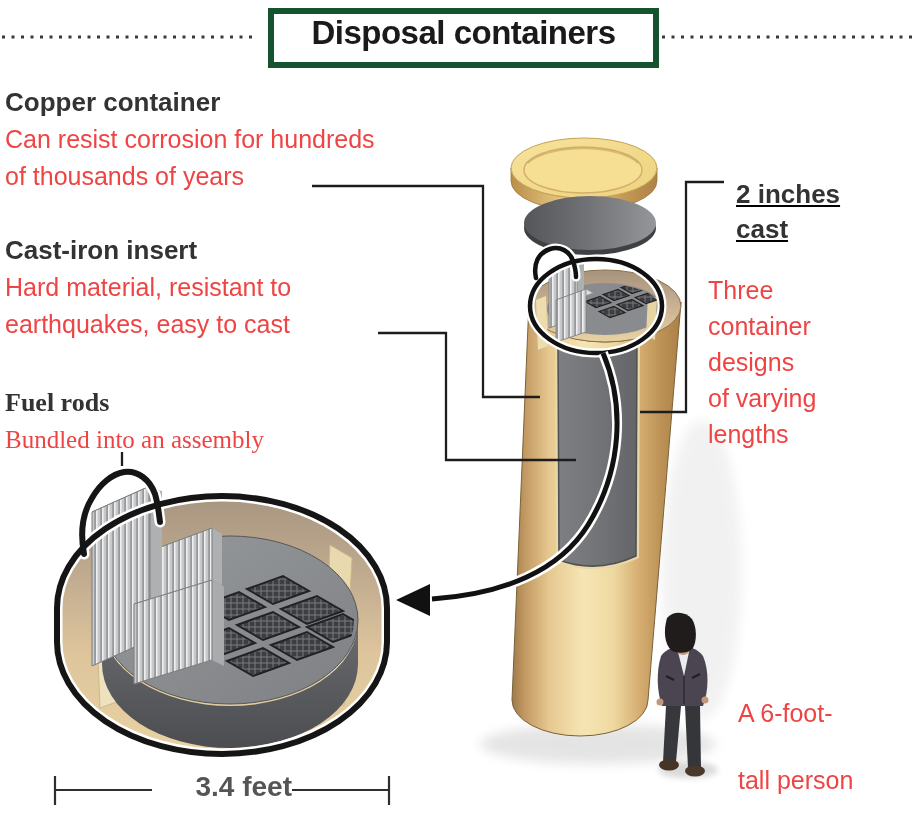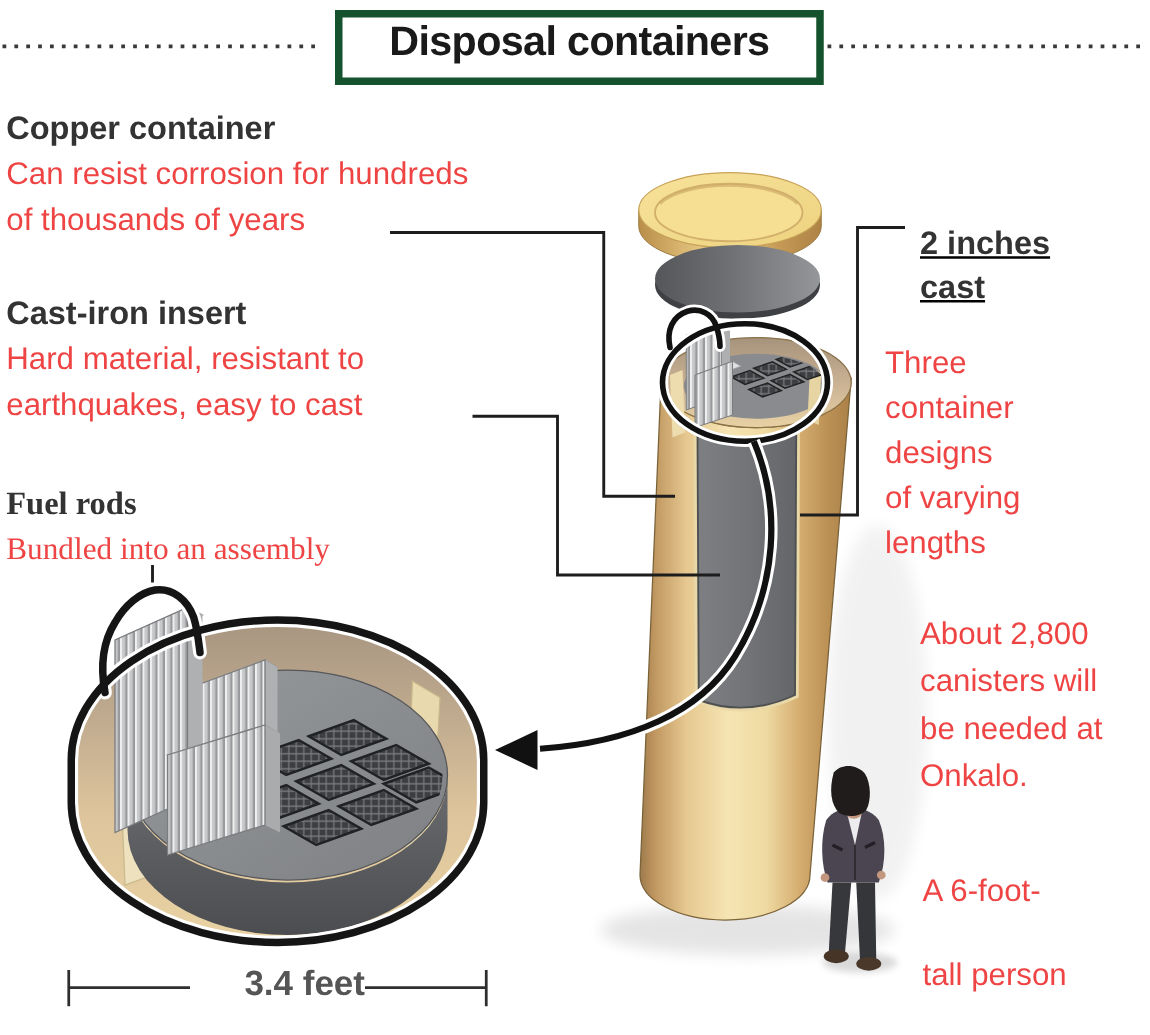--- a/index.html
+++ b/index.html
@@ -283,26 +283,20 @@
   </div>
 
   <div class="txt blk-designs">
     <div class="b">Three</div>
     <div class="b">container</div>
     <div class="b">designs</div>
     <div class="b">of varying</div>
     <div class="b">lengths</div>
   </div>
 
-  <div class="txt blk-canisters">
-    <div class="b">About 2,800</div>
-    <div class="b">canisters will</div>
-    <div class="b">be needed at</div>
-    <div class="b">Onkalo.</div>
-  </div>
 
   <div class="txt blk-person">
     <div class="b">A 6-foot-</div>
     <div class="b">tall person</div>
   </div>
 
   <div class="txt dim-label">3.4 feet</div>
 
 </div>
 

